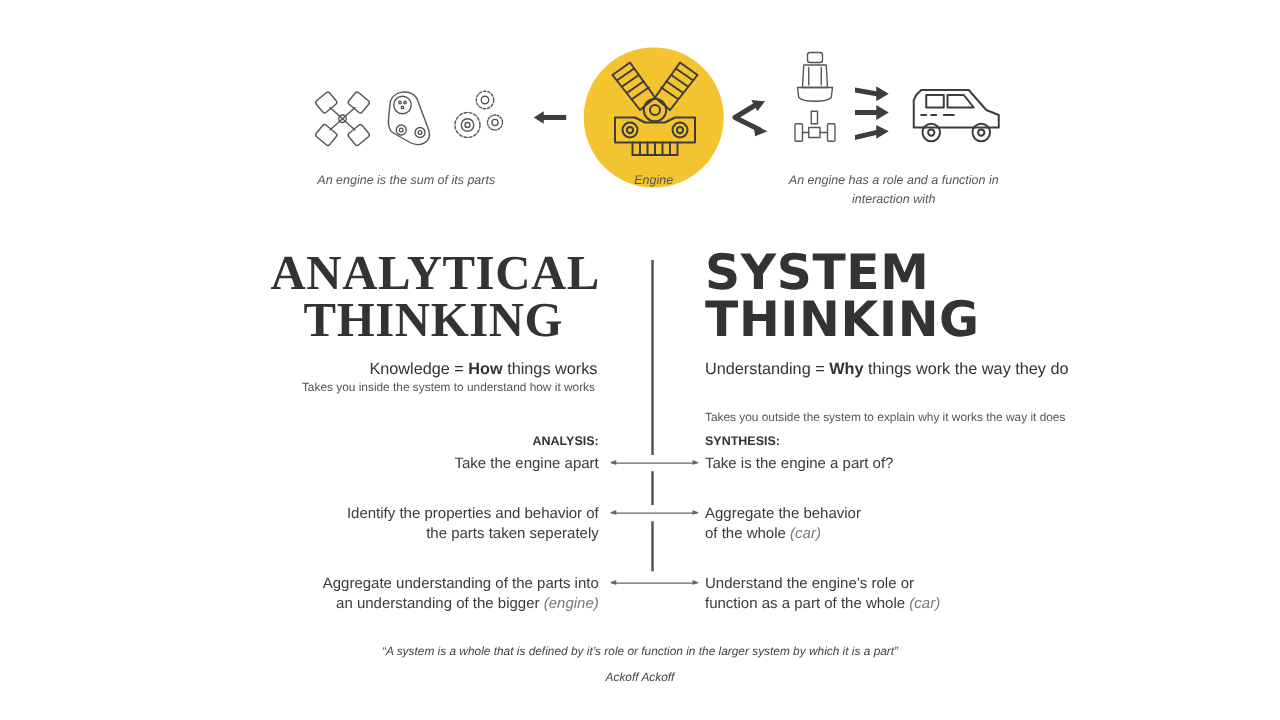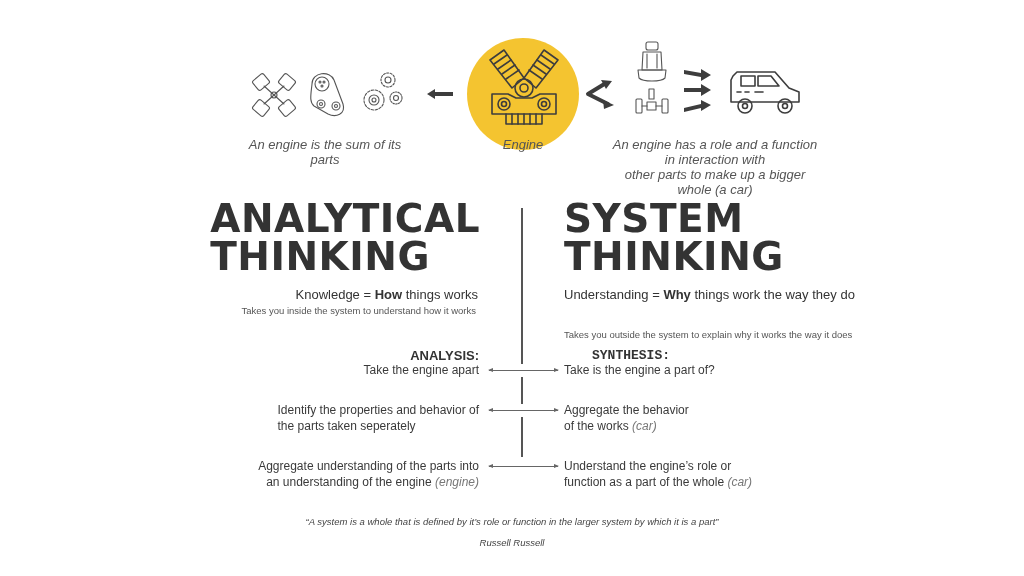--- a/index.html
+++ b/index.html
@@ -3,26 +3,26 @@
 <meta charset="utf-8">
 <style>
   html, body { margin: 0; padding: 0; }
   body {
     width: 1024px; height: 576px; background: #ffffff; position: relative; overflow: hidden;
     font-family: "Liberation Sans", "DejaVu Sans", sans-serif; color: #3a3a3a;
   }
   .abs { position: absolute; }
   .ink { stroke: #3d3d3d; fill: none; stroke-width: 1.6; stroke-linecap: round; stroke-linejoin: round; }
   .ink-thin { stroke: #555; fill: none; stroke-width: 1.1; stroke-linecap: round; stroke-linejoin: round; }
-  .caption { font-size: 13px; font-style: italic; color: #555; text-align: center; line-height: 15px; }
+  .caption { font-size: 10px; font-style: italic; color: #555; text-align: center; line-height: 15px; }
   .big-title { font-family: "DejaVu Sans", "Liberation Sans", sans-serif; font-weight: bold; font-size: 39px; line-height: 38px; color: #333; letter-spacing: 0.5px; }
   .lead { font-size: 13px; color: #333; }
   .lead b { font-weight: bold; }
   .sub { font-size: 9.5px; color: #555; }
-  .section-head { font-size: 13px; font-weight: bold; color: #333; }
+  .section-head { font-size: 10px; font-weight: bold; color: #333; }
   .row-text { font-size: 12px; color: #3a3a3a; line-height: 16px; }
   .row-text i { color: #777; margin-top: 24px; }
   .quote { font-size: 9.5px; font-style: italic; color: #444; text-align: center; }
   .vline { position: absolute; left: 521px; width: 1.5px; background: #555; }
   .harrow { position: absolute; height: 1px; background: #666; }
   .harrow::before, .harrow::after { content: ""; position: absolute; top: -2px; border-top: 2.5px solid transparent; border-bottom: 2.5px solid transparent; }
   .harrow::before { left: -1px; border-right: 5px solid #666; }
   .harrow::after { right: -1px; border-left: 5px solid #666; }
 </style>
 </head>
@@ -154,24 +154,23 @@
     <circle cx="18" cy="40" r="7"></circle>
       <circle cx="18" cy="40" r="2.5"></circle>
     <circle cx="58" cy="40" r="7"></circle>
       <circle cx="58" cy="40" r="2.5"></circle>
   </g>
 </svg>
 
 <div class="abs caption" style="left:240px;top:137px;width:170px;">An engine is the sum of its parts</div>
 <div class="abs caption" style="left:610px;top:137px;width:210px;">
   <div>An engine has a role and a function in interaction with</div>
-  <div>other parts to make up a bigger whole (a car)</div>
-</div>
-
-<div class="abs big-title" style="right:544px;top:200px;text-align:left;">
+</div>
+
+<div class="abs big-title" style="right:544px;top:200px;text-align:center;font-family:Liberation Serif, serif;">
   <div>ANALYTICAL</div>
   <div style="margin-right:3px;">THINKING</div>
 </div>
 <div class="abs big-title" style="left:564px;top:200px;">
   <div>SYSTEM</div>
   <div>THINKING</div>
 </div>
 
 <div class="abs lead" style="right:546px;top:287px;text-align:right;white-space:nowrap;">
   <span>Knowledge = </span><b>How</b><span> things works</span>
@@ -181,44 +180,44 @@
 <div class="abs lead" style="left:564px;top:287px;white-space:nowrap;">
   <span>Understanding = </span><b>Why</b><span> things work the way they do</span>
 </div>
 <div class="abs sub" style="left:564px;top:305px;white-space:nowrap;margin-top:24px;">Takes you outside the system to explain why it works the way it does</div>
 
 <div class="vline" style="top:208px;height:156px;"></div>
 <div class="vline" style="top:377px;height:27px;"></div>
 <div class="vline" style="top:417px;height:40px;"></div>
 
 <div class="abs section-head" style="right:545px;top:348px;text-align:right;">ANALYSIS:</div>
-<div class="abs section-head" style="left:592px;top:348px;font-family:Liberation Mono, monospace;">SYNTHESIS:</div>
+<div class="abs section-head" style="left:564px;top:348px;">SYNTHESIS:</div>
 
 <div class="abs row-text" style="right:545px;top:362px;text-align:right;white-space:nowrap;">
   <div>Take the engine apart</div>
 </div>
 <div class="harrow" style="left:489px;top:370px;width:69px;"></div>
 <div class="abs row-text" style="left:564px;top:362px;white-space:nowrap;">
   <div>Take is the engine a part of?</div>
 </div>
 
-<div class="abs row-text" style="right:545px;top:402px;white-space:nowrap;">
+<div class="abs row-text" style="right:545px;top:402px;text-align:right;white-space:nowrap;">
   <div>Identify the properties and behavior of</div>
   <div>the parts taken seperately</div>
 </div>
 <div class="harrow" style="left:489px;top:410px;width:69px;"></div>
 <div class="abs row-text" style="left:564px;top:402px;white-space:nowrap;">
   <div>Aggregate the behavior</div>
-  <div><span>of the works </span><i>(car)</i></div>
+  <div><span>of the whole </span><i>(car)</i></div>
 </div>
 
 <div class="abs row-text" style="right:545px;top:458px;text-align:right;white-space:nowrap;">
   <div>Aggregate understanding of the parts into</div>
-  <div><span>an understanding of the engine </span><i>(engine)</i></div>
+  <div><span>an understanding of the bigger </span><i>(engine)</i></div>
 </div>
 <div class="harrow" style="left:489px;top:466px;width:69px;"></div>
 <div class="abs row-text" style="left:564px;top:458px;white-space:nowrap;">
   <div>Understand the engine’s role or</div>
   <div><span>function as a part of the whole </span><i>(car)</i></div>
 </div>
 
 <div class="abs quote" style="left:212px;top:516px;width:600px;">“A system is a whole that is defined by it’s role or function in the larger system by which it is a part”</div>
-<div class="abs quote" style="left:412px;top:537px;width:200px;">Russell Russell</div>
+<div class="abs quote" style="left:412px;top:537px;width:200px;">Ackoff Ackoff</div>
 
 </body></html>

